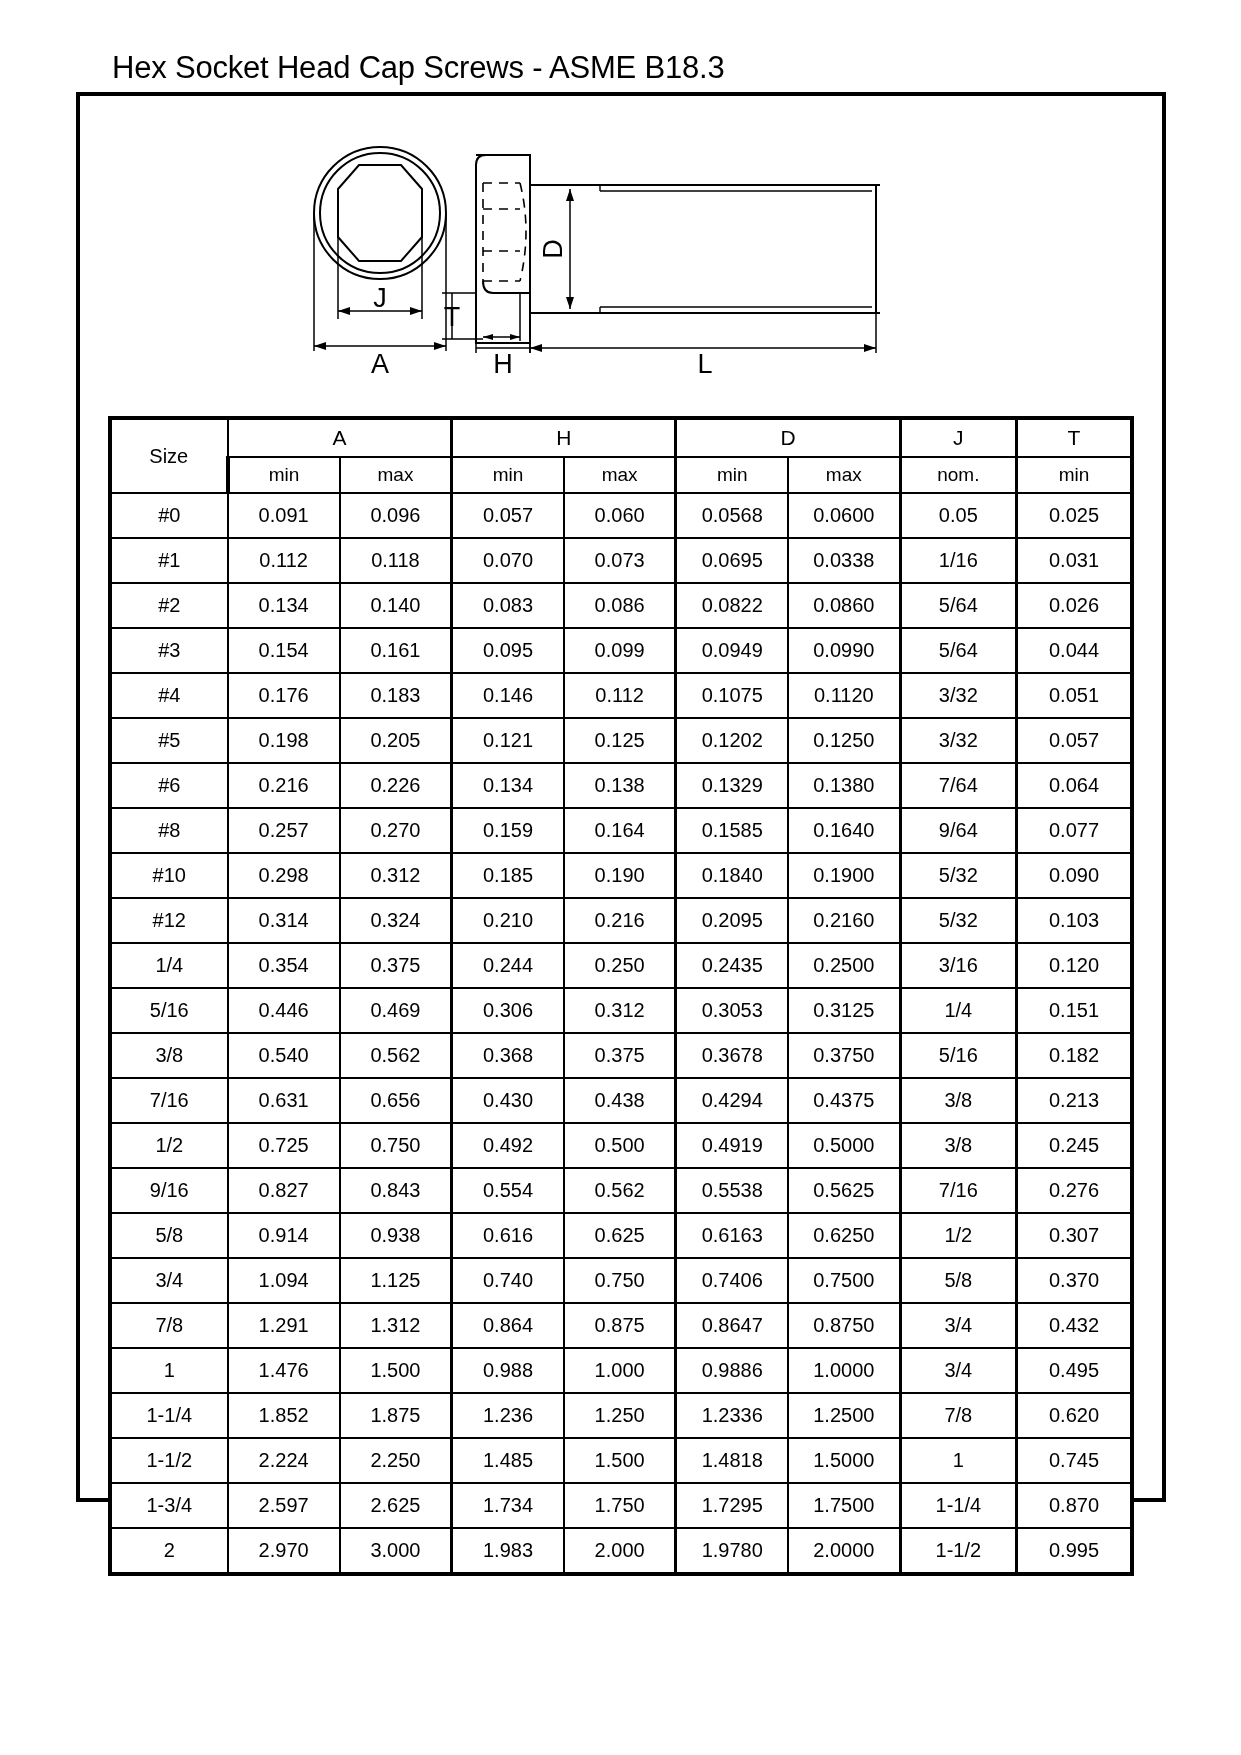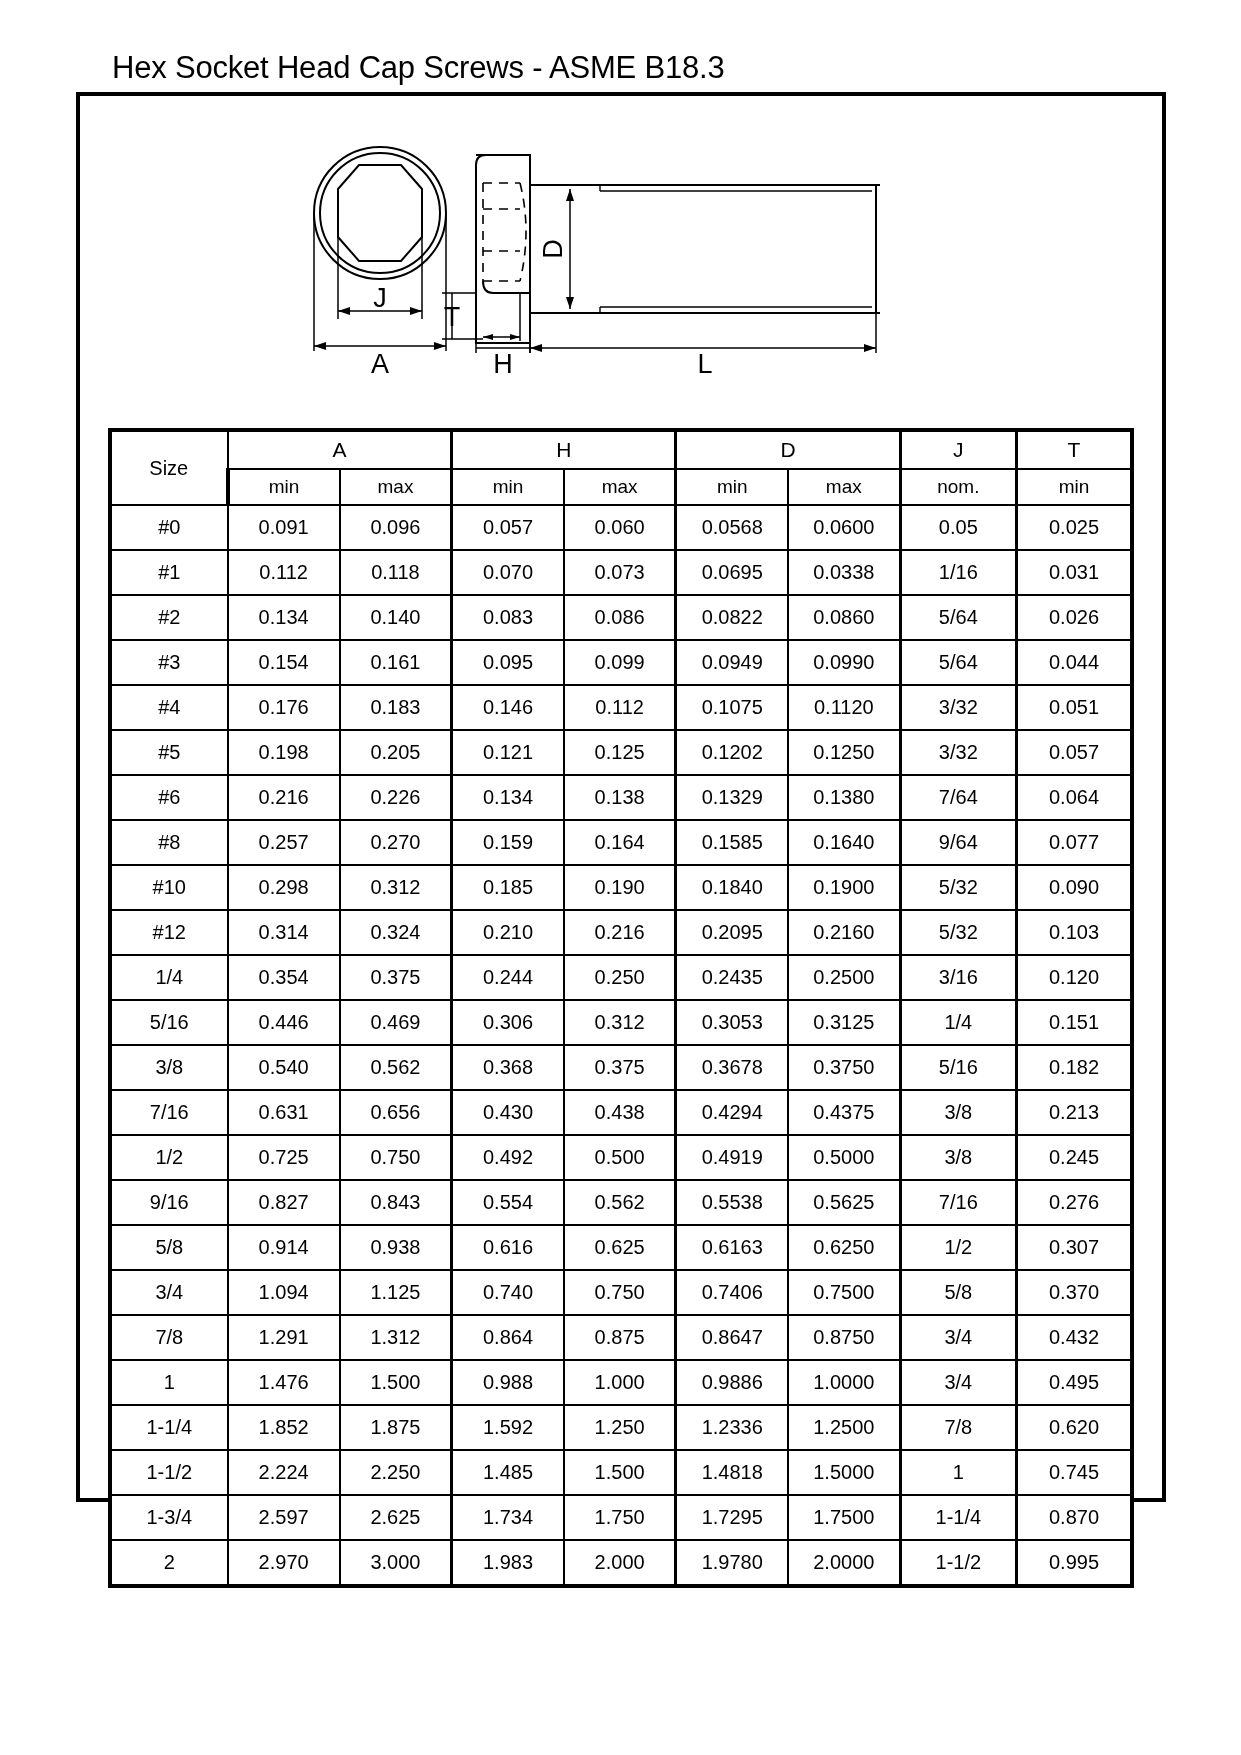--- a/index.html
+++ b/index.html
@@ -49,21 +49,20 @@
     height: 235px;
   }
   .diagram svg { display: block; }
 
   
   .table-wrap {
     position: absolute;
     left: 28px;
     top: 320px;
     width: 1026px;
-    margin-top: 12px;
   }
   table.spec {
     border-collapse: collapse;
     width: 1026px;
     table-layout: fixed;
   }
   table.spec th, table.spec td {
     border: 2px solid #000;
     text-align: center;
     vertical-align: middle;
@@ -436,21 +435,21 @@
               <td>1.000</td>
               <td class="sep-left">0.9886</td>
               <td>1.0000</td>
               <td class="sep-left">3/4</td>
               <td class="sep-left">0.495</td>
             </tr>
             <tr>
               <td>1-1/4</td>
               <td>1.852</td>
               <td>1.875</td>
-              <td class="sep-left">1.592</td>
+              <td class="sep-left">1.236</td>
               <td>1.250</td>
               <td class="sep-left">1.2336</td>
               <td>1.2500</td>
               <td class="sep-left">7/8</td>
               <td class="sep-left">0.620</td>
             </tr>
             <tr>
               <td>1-1/2</td>
               <td>2.224</td>
               <td>2.250</td>

